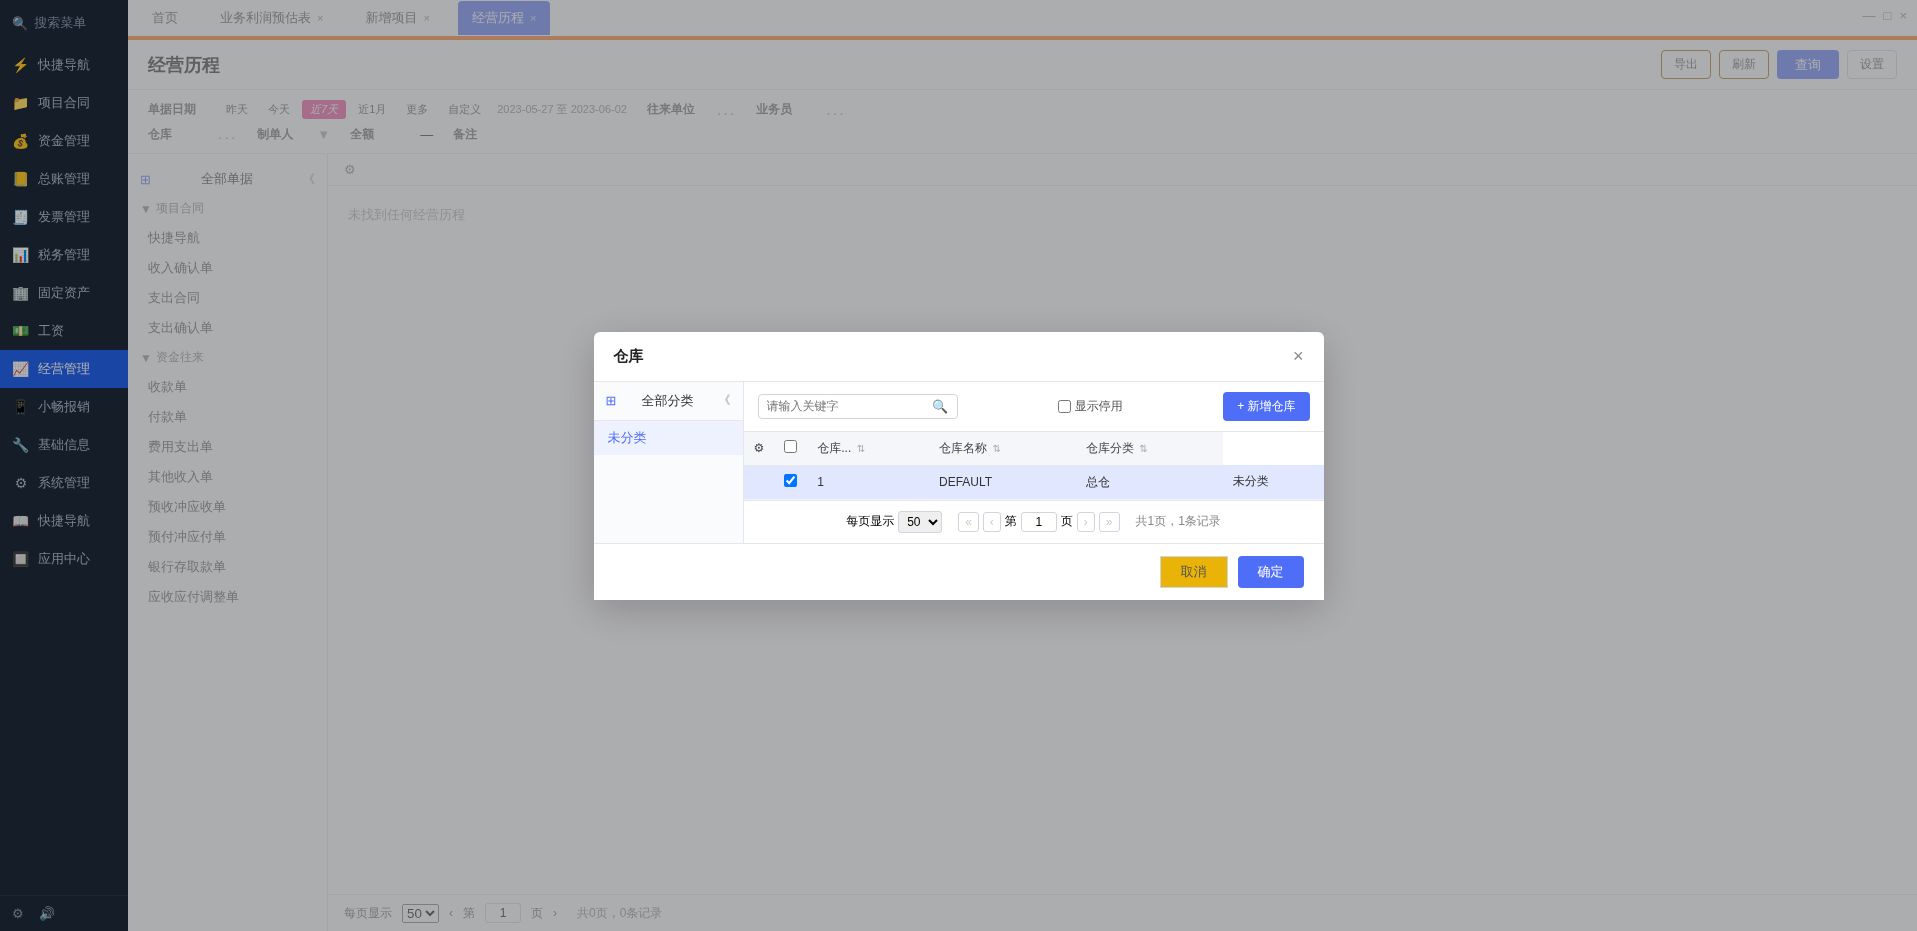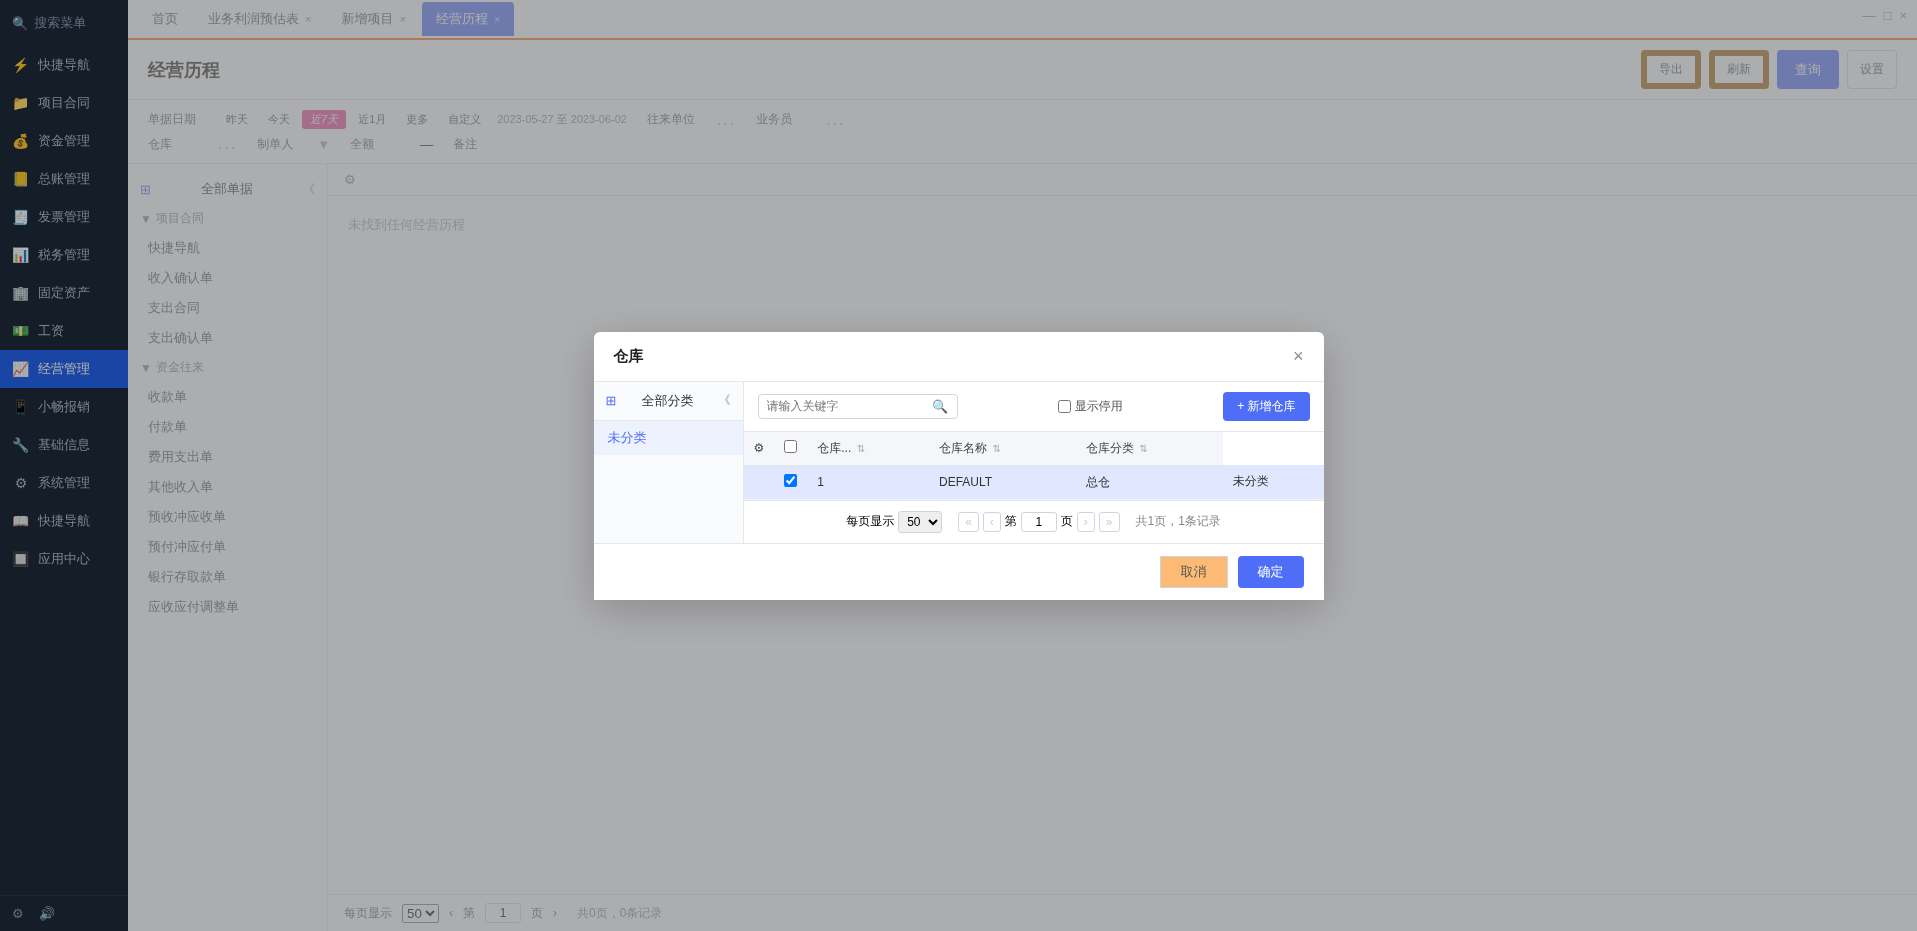--- a/index.html
+++ b/index.html
@@ -28,52 +28,52 @@
     }
 
     
     .main {
       margin-left: 128px; display: flex; flex-direction: column; height: 931px;
     }
 
     
     .tab-bar {
       background: #fff; display: flex; align-items: center;
-      border-bottom: 2px solid #f97316; padding: 8px 10px;
-      height: 40px; gap: 2px;
+      border-bottom: 4px solid #f97316; padding: 8px 10px;
+      height: 40px; gap: 14px;
     }
     .tab {
       padding: 8px 14px; font-size: 13px; cursor: pointer; color: #555;
       display: flex; align-items: center; gap: 6px; white-space: nowrap;
     }
     .tab.active { background: #4f6ef7; color: #fff; border-radius: 4px 4px 0 0; }
     .tab .close-icon { font-size: 11px; opacity: 0.7; }
 
     
     .page-header {
       background: #fff; padding: 10px 20px;
       display: flex; align-items: center; justify-content: space-between;
       border-bottom: 1px solid #e5e7eb;
     }
     .page-title { font-size: 18px; font-weight: 600; color: #222; }
     .page-actions { display: flex; gap: 8px; }
     .btn-export, .btn-refresh {
-      padding: 5px 12px; border: 6px solid #a16207; border-radius: 4px;
+      padding: 5px 12px; border: 1px solid #a16207; border-radius: 4px;
       background: #fff; cursor: pointer; font-size: 12px; color: #555;
       display: flex; align-items: center; gap: 4px;
     }
 
     
     .filter-bar {
       background: #fff; padding: 10px 20px; border-bottom: 1px solid #e5e7eb;
     }
     .filter-row {
       display: flex; align-items: center; gap: 20px; margin-bottom: 6px;
     }
-    .filter-label { color: #666; font-size: 12px; min-width: 50px; }
+    .filter-label { color: #666; font-size: 12px; min-width: 50px; font-weight: bold; }
     .date-btns { display: flex; gap: 4px; align-items: center; }
     .date-btn {
       padding: 2px 8px; border-radius: 3px; font-size: 11px; cursor: pointer;
       color: #555; background: none; border: none;
     }
     .date-btn.active { background: #ec4899; color: #fff; border-radius: 3px; font-style: italic; }
     .date-range { font-size: 11px; color: #888; margin-left: 4px; }
     .filter-dots { color: #aaa; cursor: pointer; font-size: 16px; letter-spacing: 2px; }
     .btn-query {
       padding: 5px 18px; background: #4f6ef7; color: #fff; border: none;
@@ -235,21 +235,21 @@
       font-size: 12px; width: 36px; text-align: center;
     }
     .page-info { margin-left: 10px; color: #888; }
 
     
     .modal-footer {
       padding: 12px 20px; border-top: 1px solid #e5e7eb;
       display: flex; justify-content: flex-end; gap: 10px; background: #fff;
     }
     .btn-cancel {
-      padding: 6px 20px; border: 1px solid #d0d5dd; background: #fdba74;
+      padding: 6px 20px; border: 1px solid #d0d5dd; background: #eab308;
       border-radius: 0; cursor: pointer; font-size: 13px; color: #555; margin-left: 20px;
     }
     .btn-confirm {
       padding: 6px 20px; background: #4f6ef7; color: #fff; border: none;
       border-radius: 4px; cursor: pointer; font-size: 13px;
     }
 
     .checkbox-cell { width: 30px; text-align: center; }
     input[type="checkbox"] { cursor: pointer; }
 

